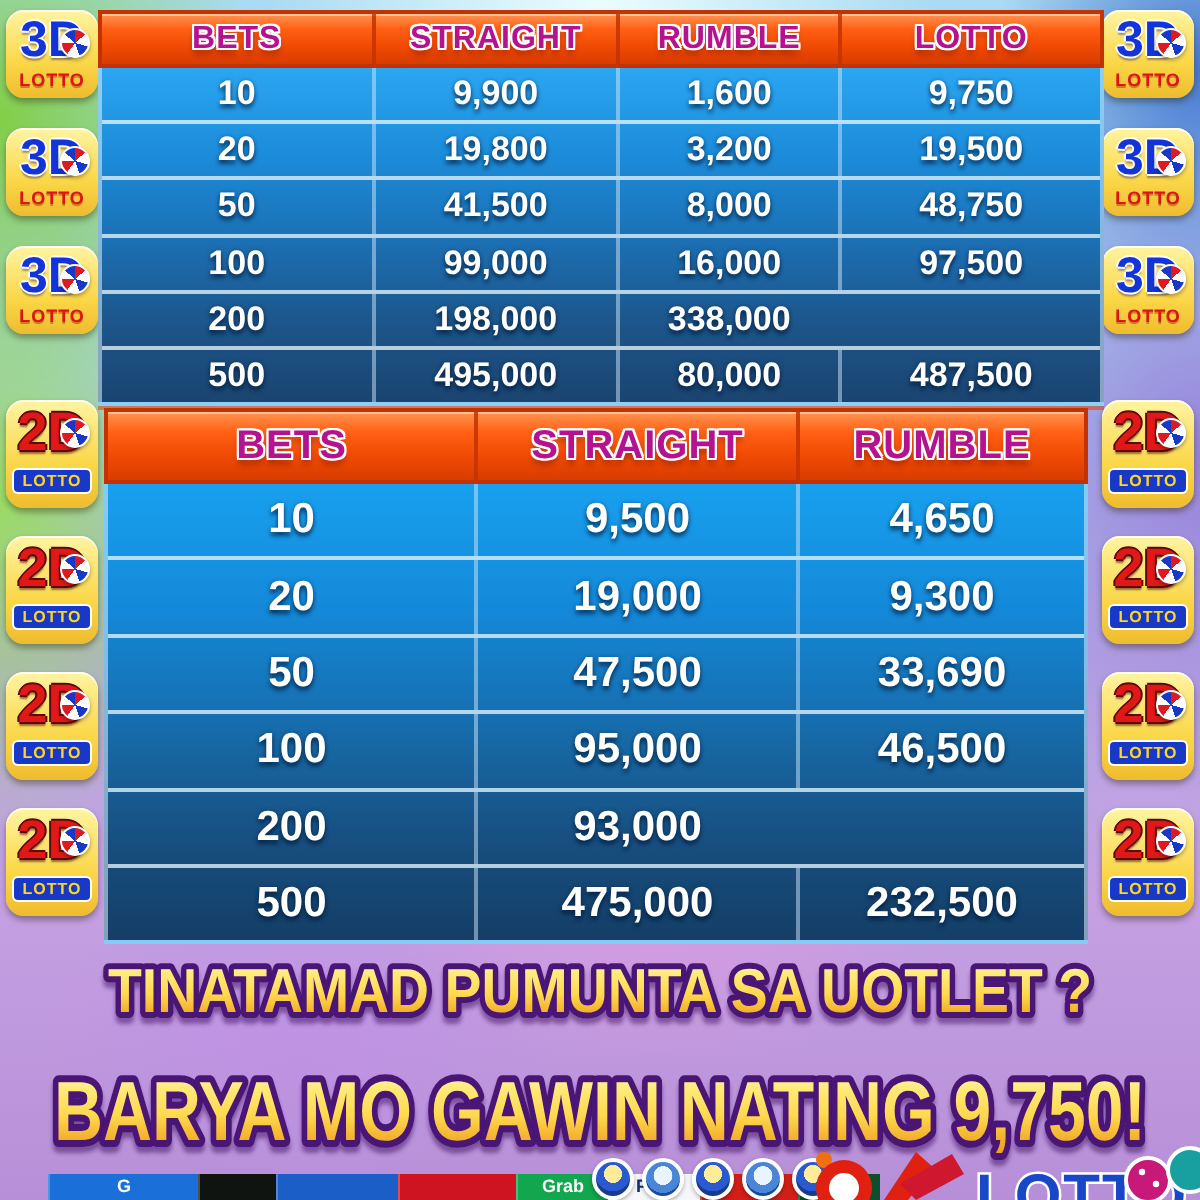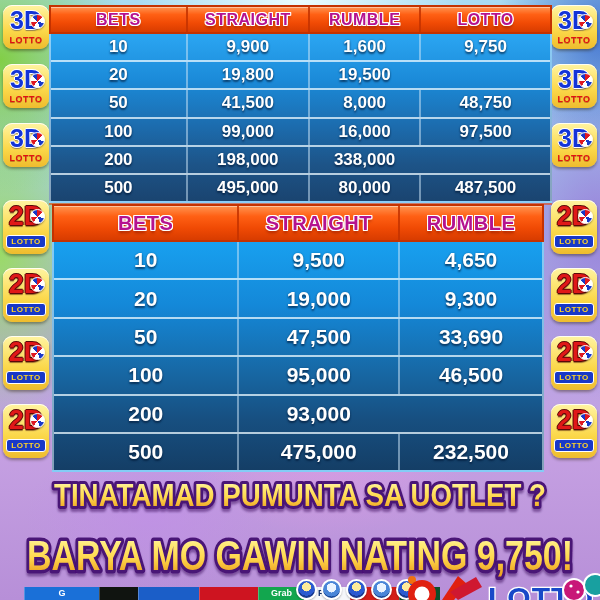--- a/index.html
+++ b/index.html
@@ -138,20 +138,21 @@
     <div class="tbody" id="t3d-body">
         <div class="trow">
           <div class="cell">10</div>
           <div class="cell">9,900</div>
           <div class="cell">1,600</div>
           <div class="cell">9,750</div>
         </div>
         <div class="trow">
           <div class="cell">20</div>
           <div class="cell">19,800</div>
+          <div class="cell">3,200</div>
           <div class="cell">19,500</div>
         </div>
         <div class="trow">
           <div class="cell">50</div>
           <div class="cell">41,500</div>
           <div class="cell">8,000</div>
           <div class="cell">48,750</div>
         </div>
         <div class="trow">
           <div class="cell">100</div>

